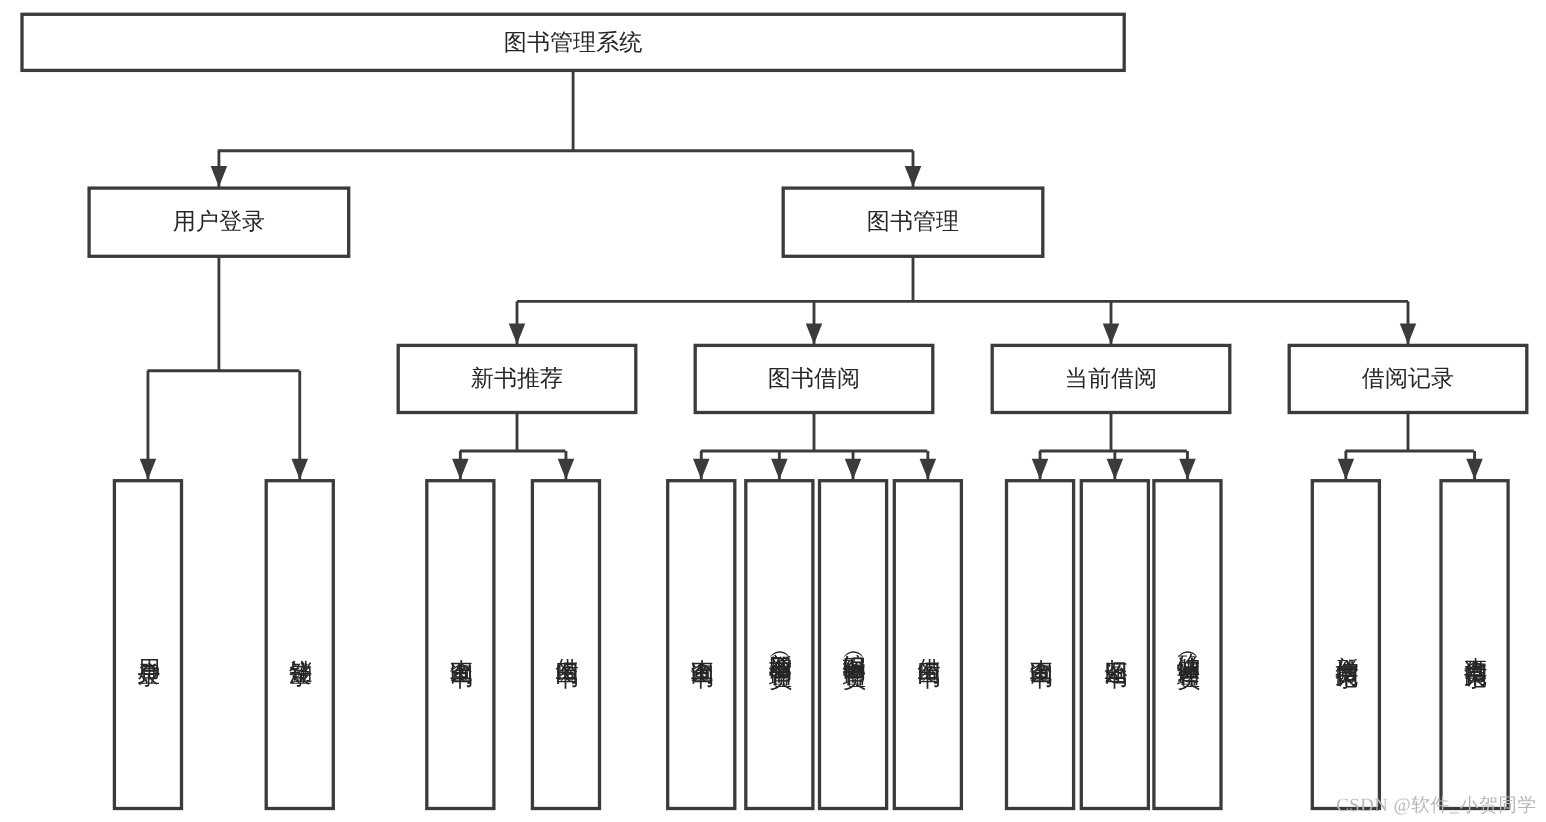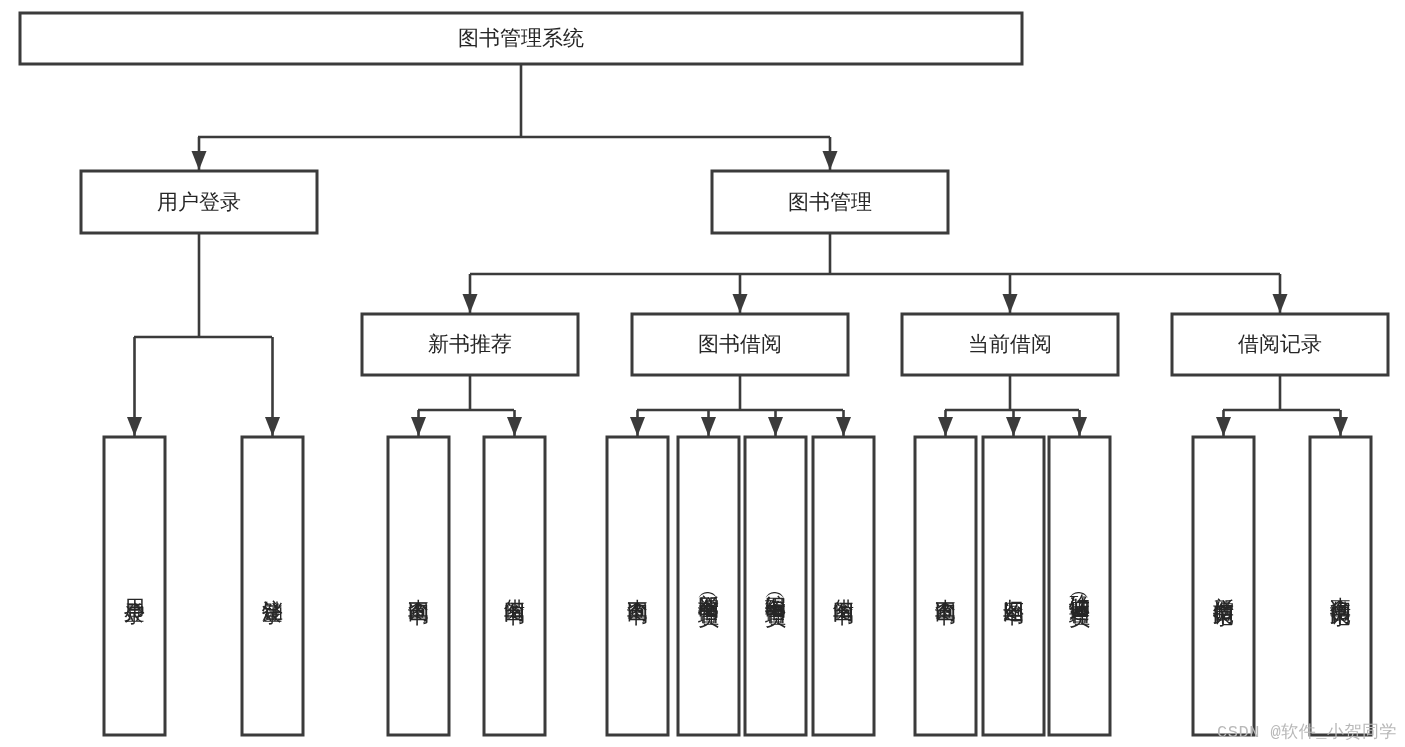--- a/index.html
+++ b/index.html
@@ -61,21 +61,21 @@
     display: flex;
     align-items: center;
     justify-content: center;
     white-space: nowrap;
     pointer-events: none;
   }
   .watermark {
     position: absolute;
     right: 8px;
     bottom: 4px;
-    font-family: Liberation Mono, monospace;
+    font-family: Liberation Serif, serif;
     font-size: 17px;
     color: #b8b8b8;
     letter-spacing: 0.5px;
     white-space: nowrap;
   }
 </style>
 </head>
 <body>
 
 <div id="diagram-root">

